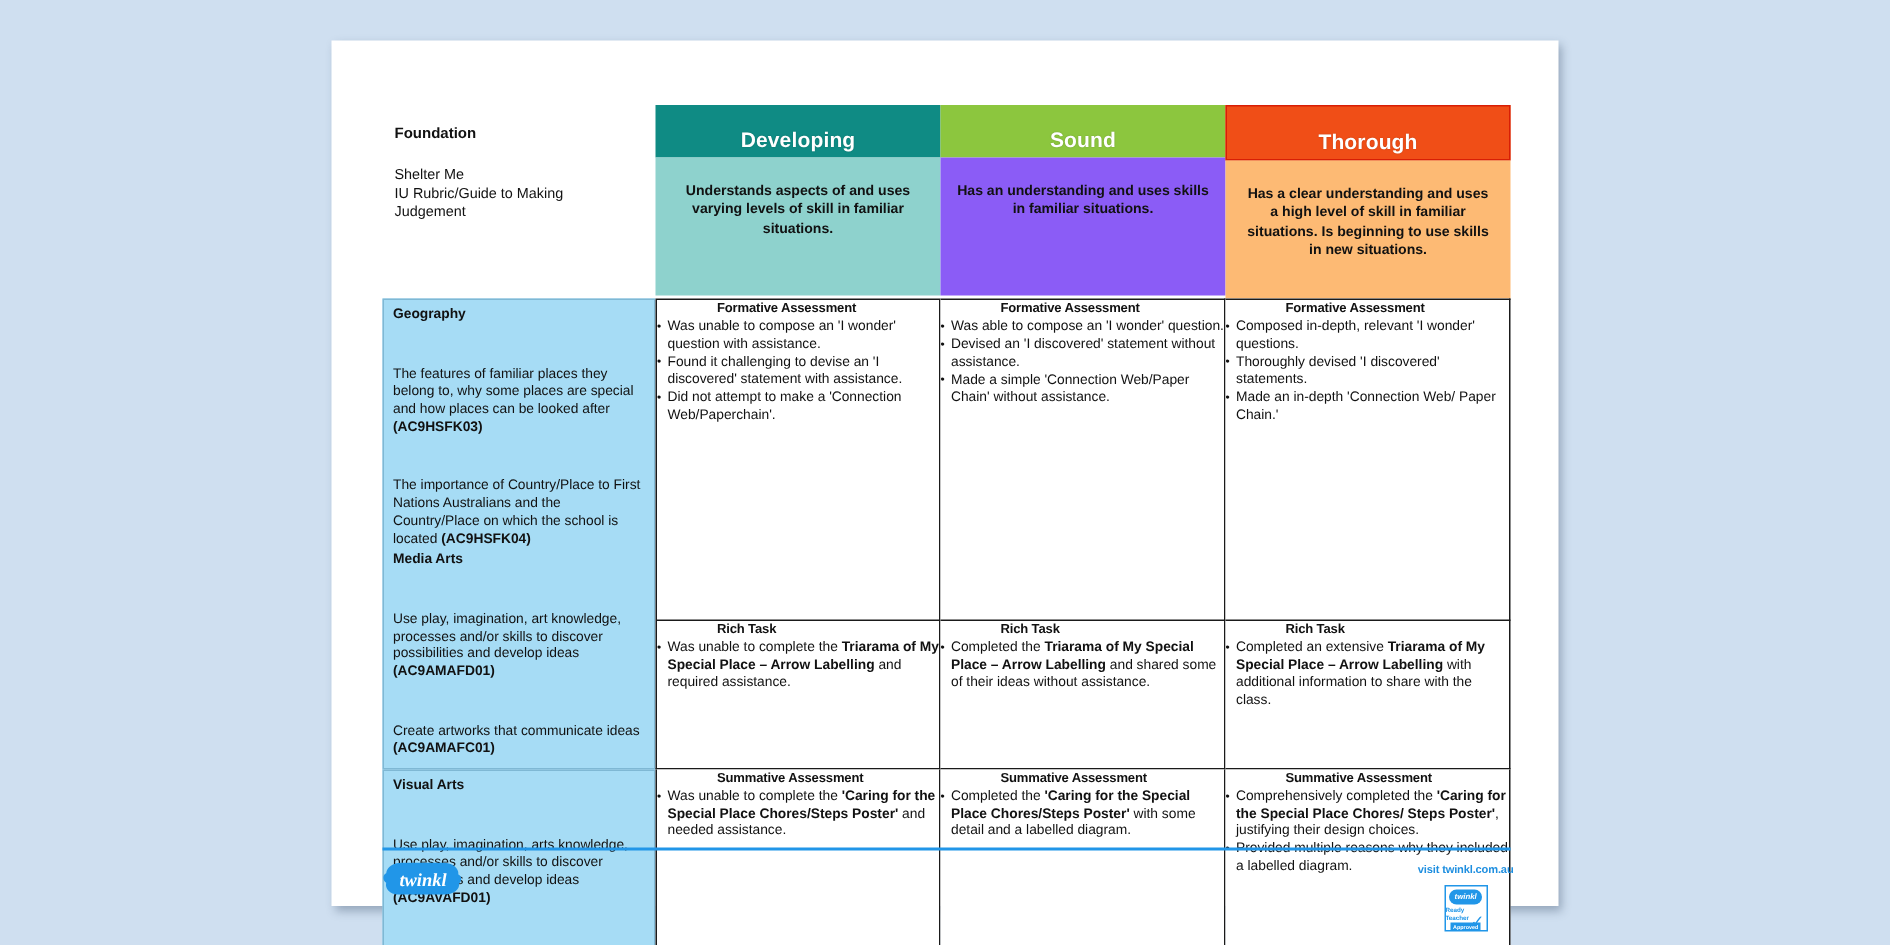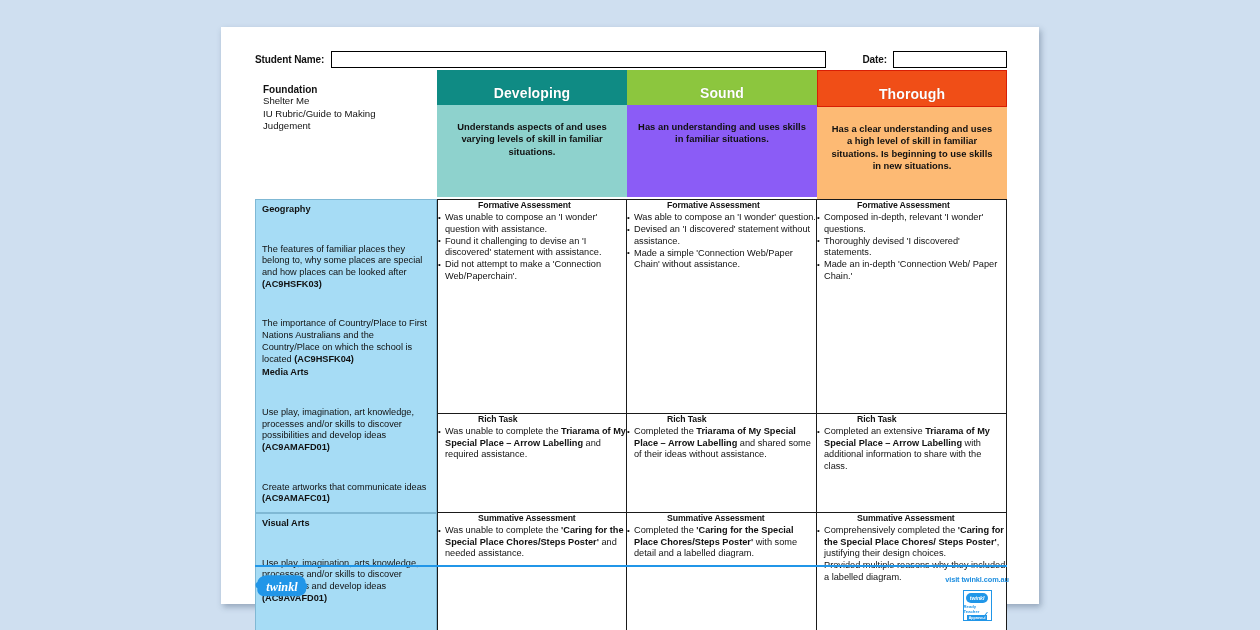--- a/index.html
+++ b/index.html
@@ -95,21 +95,21 @@
     border: 1.6px solid #d81e05;
   }
   .lvl-thorough .hdr-desc  { background: #fdba74; }
 
   
   .title-block {
     padding: 14px 10px 4px 8px;
   }
   .title-block .t-main {
     font-size: 10px; font-weight: bold; color: #111;
-    margin-bottom: 0;
+    margin-bottom: 16px;
   }
   .title-block .t-sub {
     font-size: 9.6px; color: #111; line-height: 12.6px;
   }
 
   
   .curric-block {
     background: #a6dcf5;
     border: 1.1px solid #7fb8d4;
     padding: 4px 6px 5px 6px;
@@ -211,27 +211,20 @@
     font-size: 11px; color: #2196e8; line-height: 11px;
   }
 </style>
 </head>
 <body>
 
 <div id="viewport">
 
   <div id="page">
 
-    <div class="top-strip">
-      <div class="field-label">Student Name:</div>
-      <div class="field-box" id="student-name-box"></div>
-      <div class="spacer-gap"></div>
-      <div class="field-label">Date:</div>
-      <div class="field-box" id="date-box"></div>
-    </div>
 
     <div id="rubric">
       <table class="rubric">
         <colgroup>
           <col class="c-left">
             <col class="c-lvl">
             <col class="c-lvl">
             <col class="c-lvl">
         </colgroup>
 

